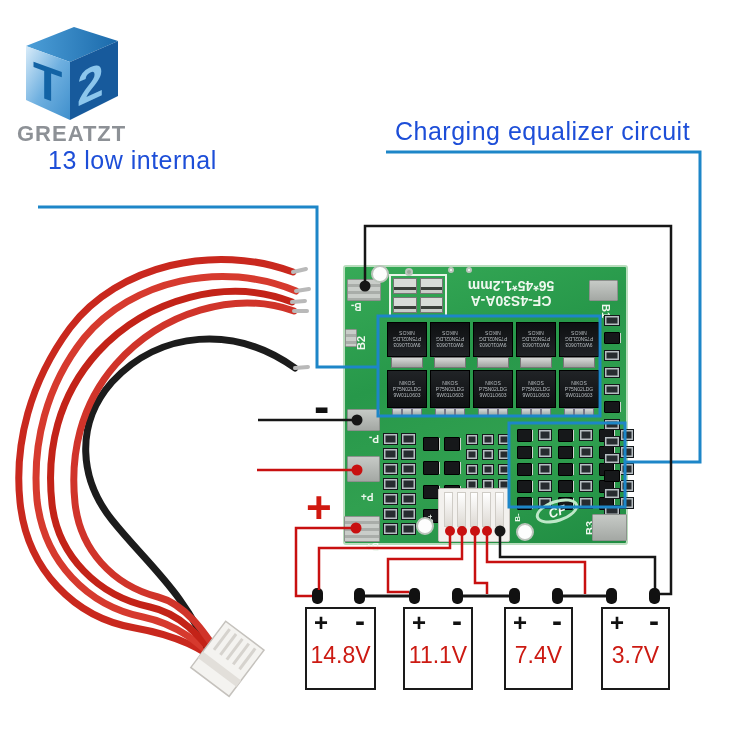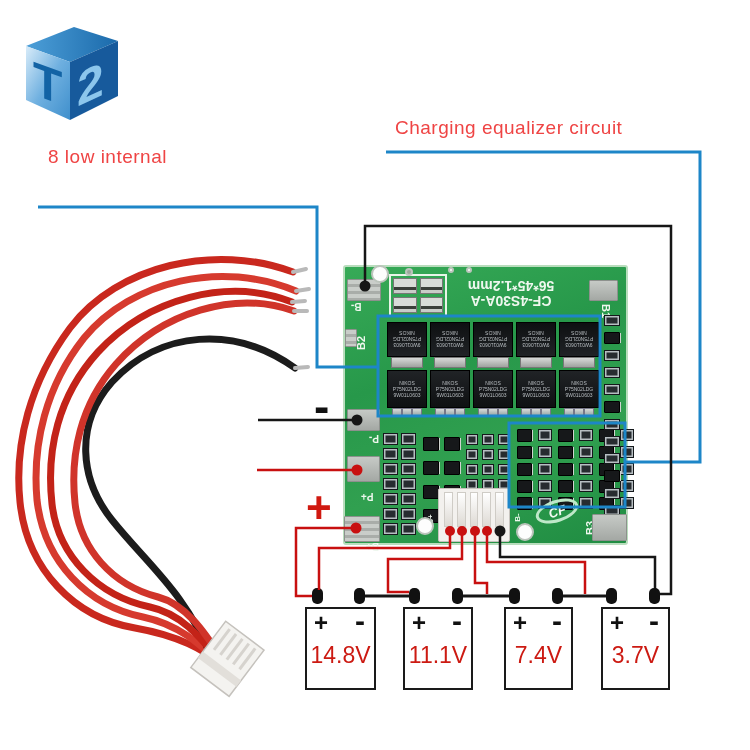--- a/index.html
+++ b/index.html
@@ -1,21 +1,21 @@
 <!DOCTYPE html>
 <html><head>
 <meta charset="utf-8">
 <style>
   html,body{margin:0;padding:0;background:#ffffff;}
   .stage{position:relative;width:750px;height:750px;background:#ffffff;overflow:hidden;
          font-family:"Liberation Sans", sans-serif;}
   .abs{position:absolute;}
 
   
-  .callout{position:absolute;color:#ef4444;font-size:19px;letter-spacing:.5px;white-space:nowrap;}
+  .callout{position:absolute;color:#1d4ed8;font-size:25px;letter-spacing:.5px;white-space:nowrap;}
   .brand-name{position:absolute;left:17px;top:121px;color:#8d9196;font-size:22px;font-weight:800;letter-spacing:1px;}
 
   
   .pack-sign{position:absolute;font-weight:900;line-height:0.6;}
   .pack-minus{left:314px;top:393px;color:#111;font-size:46px;}
   .pack-plus{left:306px;top:495px;color:#d01910;font-size:44px;}
 
   
   .board{position:absolute;left:343px;top:265px;width:285px;height:280px;
          background:linear-gradient(160deg,#37aa57 0%,#27984a 35%,#31a050 65%,#1f8c42 100%);
@@ -79,22 +79,23 @@
     <polygon points="14,30 62,11 106,25 58,46" fill="url(#gt)"></polygon>
     <polygon points="14,30 58,46 58,104 14,84" fill="url(#gl)"></polygon>
     <polygon points="58,46 106,25 106,80 58,104" fill="#175a9c"></polygon>
     <g transform="matrix(1,0.364,0,1,14,30)">
       <text x="7" y="46" font-size="48" font-weight="900" fill="#1263a5">T</text>
     </g>
     <g transform="matrix(1,-0.46,0,1,58,46)">
       <text x="7" y="48" font-size="48" font-weight="900" fill="#8cc6ec">2</text>
     </g>
   </svg>
-
-  <div class="callout" style="left:48px;top:146px">8 low internal</div>
+  <div class="brand-name">GREATZT</div>
+
+  <div class="callout" style="left:48px;top:146px">13 low internal</div>
   <div class="callout" style="left:395px;top:117px">Charging equalizer circuit</div>
 
   <div class="pack-sign pack-minus">-</div>
   <div class="pack-sign pack-plus">+</div>
 
   <div class="board">
 
     <div class="pad" style="left:2px;top:12px;width:32px;height:20px"></div>
     <div class="silk rot180" style="left:6px;top:34px;font-size:10px">B-</div>
 

